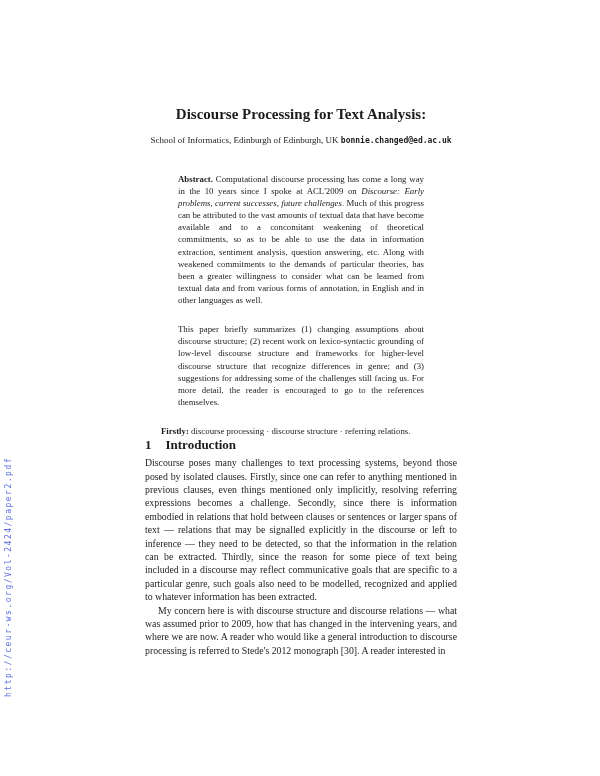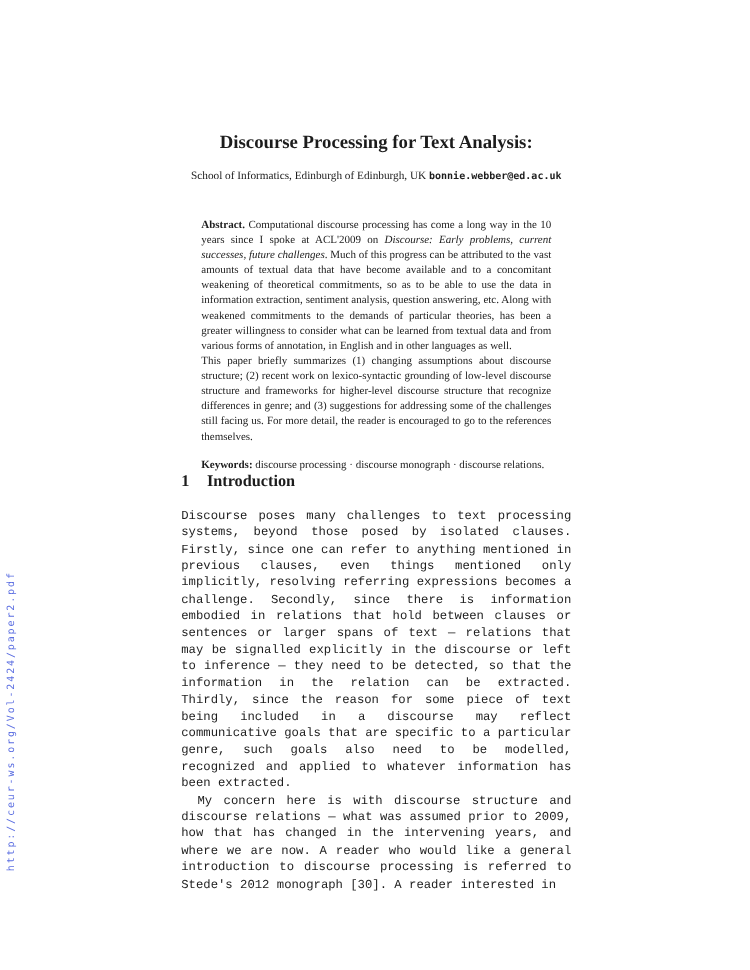--- a/index.html
+++ b/index.html
@@ -53,68 +53,67 @@
     font-family: "DejaVu Sans Mono", monospace;
     font-size: 8px;
     font-weight: bold;
   }
   .abstract-block {
     margin: 28px 16px 0 16px;
     font-size: 8.8px;
     line-height: 1.38;
     text-align: justify;
   }
-  .abstract-block p { margin: 0; }
+  .abstract-block p { margin: 17px; }
   .bold { font-weight: bold; }
   .keywords {
     margin: 10px 16px 0 16px;
     font-size: 8.8px;
     line-height: 1.38;
     text-align: justify;
   }
   .section-heading {
     font-size: 13px;
     font-weight: bold;
   }
   .section-number { display: inline-block; margin-right: 14px; }
   .body-text {
-    margin-top: 13px;
+    margin-top: 3px;
     font-size: 9.8px;
     line-height: 1.37;
     text-align: justify;
-    font-family: Liberation Mono, monospace;
   }
   .body-text p { margin: 0; }
   .body-text p.indent { text-indent: 13px; }
 </style>
 </head>
 <body>
 
 <div class="page">
 
   <div class="vertical-link">http://ceur-ws.org/Vol-2424/paper2.pdf</div>
 
   <div class="content">
 
     <h1 class="title">
       <span>Discourse Processing for Text Analysis:</span><br>
     </h1>
 
 
     <div class="affiliation">
-      <span>School of Informatics, Edinburgh of Edinburgh, UK </span><span class="email">bonnie.webber@ed.ac.uk</span>
+      <span>School of Informatics, Edinburgh of Edinburgh, UK </span><span class="email">bonnie.changed@ed.ac.uk</span>
     </div>
 
     <div class="abstract-block">
       <p><span class="bold">Abstract.</span><span> Computational discourse processing has come a long way in the 10 years since I spoke at ACL'2009 on </span><em>Discourse: Early problems, current successes, future challenges</em><span>. Much of this progress can be attributed to the vast amounts of textual data that have become available and to a concomitant weakening of theoretical commitments, so as to be able to use the data in information extraction, sentiment analysis, question answering, etc. Along with weakened commitments to the demands of particular theories, has been a greater willingness to consider what can be learned from textual data and from various forms of annotation, in English and in other languages as well.</span></p>
       <p>This paper briefly summarizes (1) changing assumptions about discourse structure; (2) recent work on lexico-syntactic grounding of low-level discourse structure and frameworks for higher-level discourse structure that recognize differences in genre; and (3) suggestions for addressing some of the challenges still facing us. For more detail, the reader is encouraged to go to the references themselves.</p>
     </div>
 
     <div class="keywords">
-      <span class="bold">Keywords:</span><span> discourse processing · discourse monograph · discourse relations.</span>
+      <span class="bold">Firstly:</span><span> discourse processing · discourse structure · referring relations.</span>
     </div>
 
     <div class="section-heading">
       <span class="section-number">1</span><span>Introduction</span>
     </div>
 
     <div class="body-text">
       <p>Discourse poses many challenges to text processing systems, beyond those posed by isolated clauses. Firstly, since one can refer to anything mentioned in previous clauses, even things mentioned only implicitly, resolving referring expressions becomes a challenge. Secondly, since there is information embodied in relations that hold between clauses or sentences or larger spans of text — relations that may be signalled explicitly in the discourse or left to inference — they need to be detected, so that the information in the relation can be extracted. Thirdly, since the reason for some piece of text being included in a discourse may reflect communicative goals that are specific to a particular genre, such goals also need to be modelled, recognized and applied to whatever information has been extracted.</p>
       <p class="indent">My concern here is with discourse structure and discourse relations — what was assumed prior to 2009, how that has changed in the intervening years, and where we are now. A reader who would like a general introduction to discourse processing is referred to Stede's 2012 monograph [30]. A reader interested in</p>
     </div>

